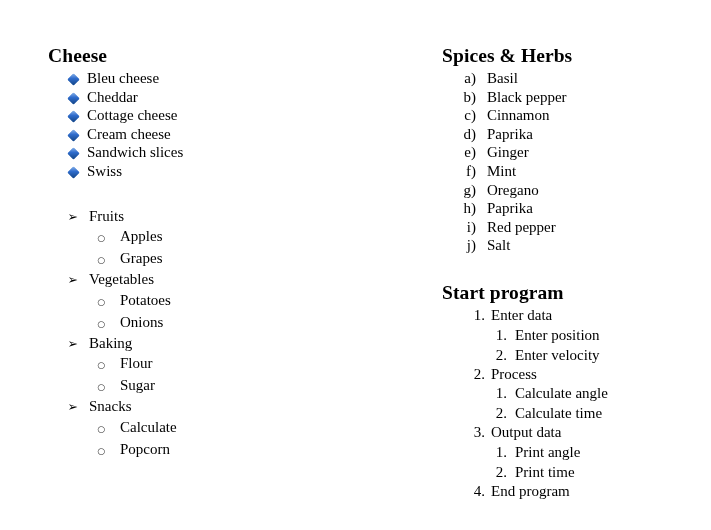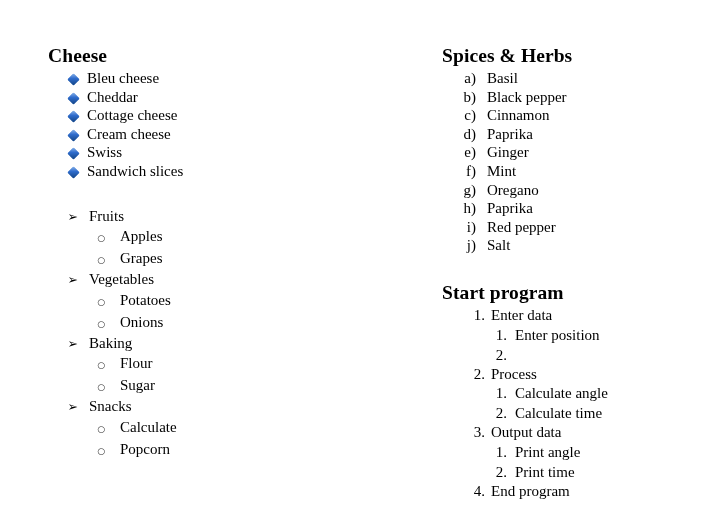--- a/index.html
+++ b/index.html
@@ -130,25 +130,25 @@
           <li class="row cheese-row">
             <span class="marker"><span class="diamond"></span></span>
             <span class="label">Cottage cheese</span>
           </li>
           <li class="row cheese-row">
             <span class="marker"><span class="diamond"></span></span>
             <span class="label">Cream cheese</span>
           </li>
           <li class="row cheese-row">
             <span class="marker"><span class="diamond"></span></span>
+            <span class="label">Sandwich slices</span>
+          </li>
+          <li class="row cheese-row">
+            <span class="marker"><span class="diamond"></span></span>
             <span class="label">Swiss</span>
-          </li>
-          <li class="row cheese-row">
-            <span class="marker"><span class="diamond"></span></span>
-            <span class="label">Sandwich slices</span>
           </li>
         </ul>
       </div>
       <div class="section">
         <ul class="list">
           <li class="row arrow-row">
             <span class="marker">➢</span>
             <span class="label">Fruits</span>
           </li>
           <li class="row circle-row row-wide">
@@ -250,20 +250,21 @@
           <li class="row num1-row">
             <span class="marker">1.</span>
             <span class="label">Enter data</span>
           </li>
           <li class="row num2-row row-wide">
             <span class="marker">1.</span>
             <span class="label">Enter position</span>
           </li>
           <li class="row num2-row row-wide">
             <span class="marker">2.</span>
+            <span class="label">Enter velocity</span>
           </li>
           <li class="row num1-row">
             <span class="marker">2.</span>
             <span class="label">Process</span>
           </li>
           <li class="row num2-row row-wide">
             <span class="marker">1.</span>
             <span class="label">Calculate angle</span>
           </li>
           <li class="row num2-row row-wide">

